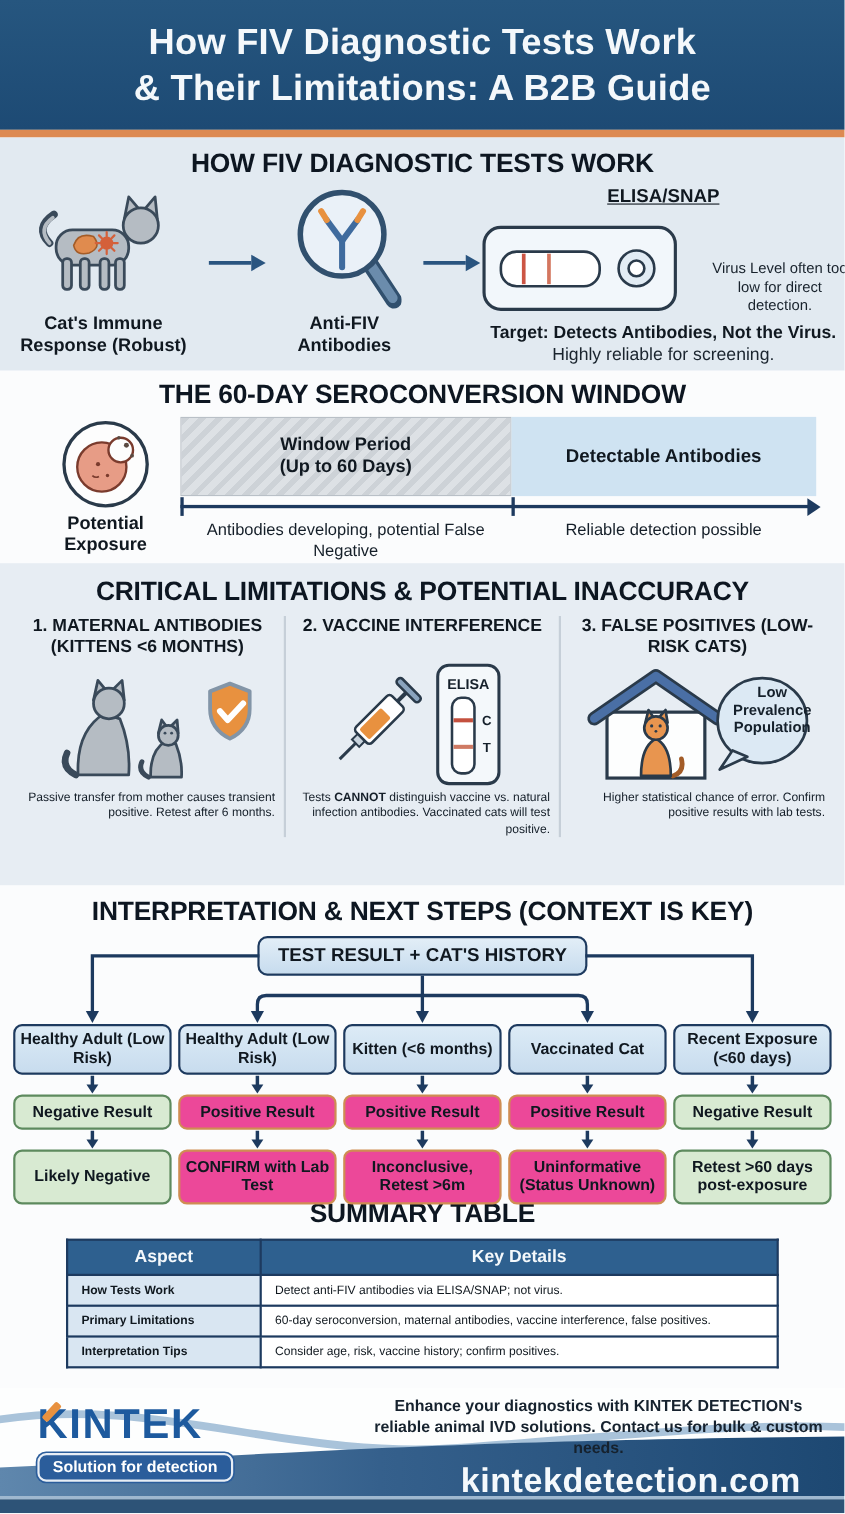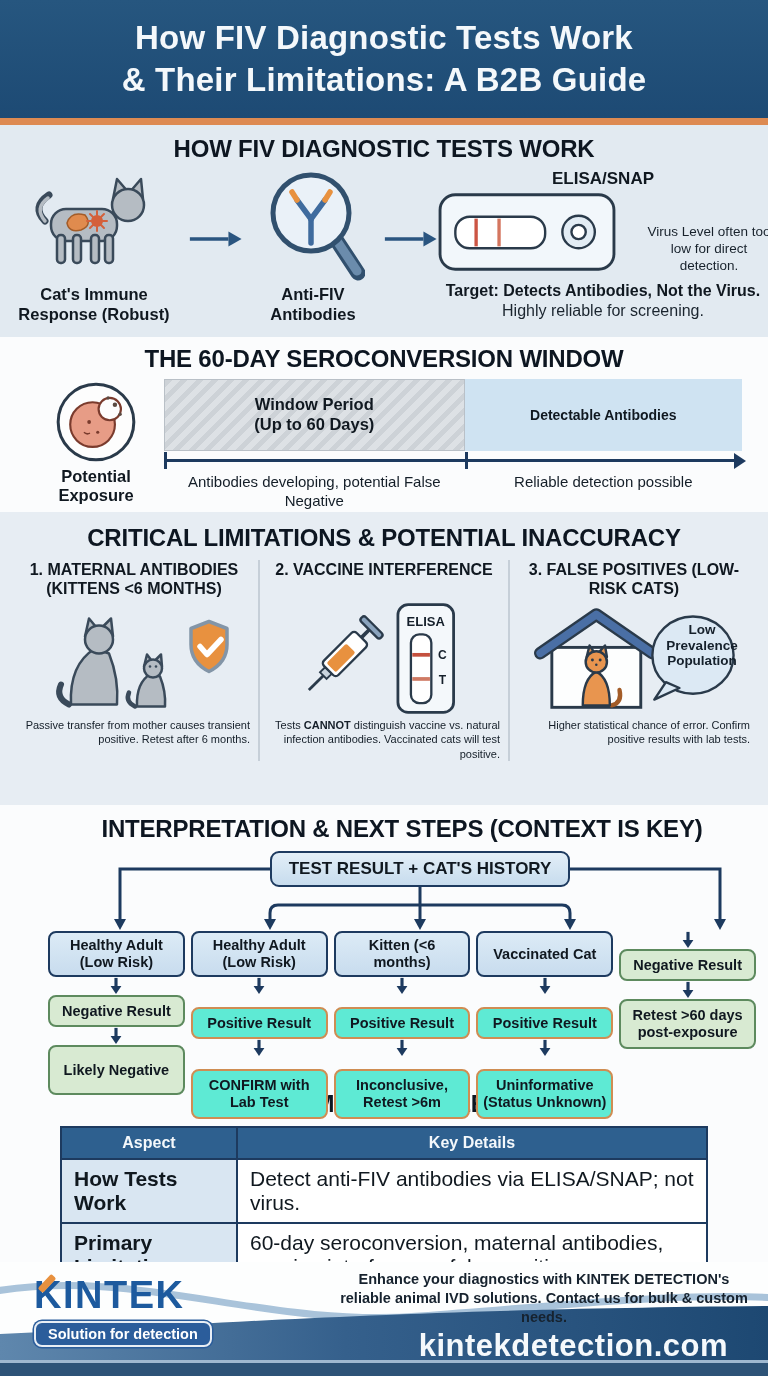--- a/index.html
+++ b/index.html
@@ -15,39 +15,39 @@
   
   .sec-title { text-align:center; font-weight:bold; color:#0d1621; font-size:24px; letter-spacing:-.2px; }
 
   
   .s1 { height:212px; background:#e2eaf1; padding-top:10px; }
   .s1-row { display:flex; justify-content:center; align-items:flex-start; margin-top:6px; }
   .stepcol { display:flex; flex-direction:column; align-items:center; }
   .stepcol .cap { font-weight:bold; font-size:16.5px; color:#101820; text-align:center; line-height:1.2; margin-top:4px; }
   .flow-arrow { margin-top:58px; }
   .device-col { display:flex; flex-direction:column; align-items:center; width:330px; }
-  .device-head { font-weight:bold; font-size:17px; color:#101820; margin-bottom:0; }
+  .device-head { font-weight:bold; font-size:17px; color:#101820; margin-bottom:12px;text-decoration:underline; }
   .device-row { display:flex; align-items:flex-end; gap:24px; }
   .side-note { width:128px; font-size:13.5px; color:#18222c; text-align:center; line-height:1.25; }
   .target-cap { text-align:center; margin-top:6px; line-height:1.25; }
   .target-cap .b { display:block; font-weight:bold; font-size:16px; color:#101820; }
   .target-cap .r { display:block; font-size:16px; color:#1a242e; }
 
   
   .s2 { height:175px; background:#fbfcfd; padding-top:8px; }
   .s2-body { display:flex; margin-top:6px; padding:0 26px 0 38px; }
   .exp-col { width:116px; display:flex; flex-direction:column; align-items:center; }
   .exp-col .cap { font-weight:bold; font-size:16.5px; text-align:center; line-height:1.15; color:#101820; margin-top:2px; }
   .tl { flex:1; margin-left:10px; }
   .tl-boxes { display:flex; height:72px;text-align:right; }
   .tl-win { flex:0 0 52%; background:repeating-linear-gradient(135deg,#cdd2d7 0 5px,#dde1e5 5px 11px);
             border:1px solid #b9c0c7; display:flex; flex-direction:column; align-items:center; justify-content:center; }
   .tl-win div { font-weight:bold; font-size:16.5px; color:#101820; line-height:1.2; }
   .tl-det { flex:1; background:#cfe3f2; display:flex; align-items:center; justify-content:center; }
-  .tl-det div { font-weight:bold; font-size:14px; color:#101820; }
+  .tl-det div { font-weight:bold; font-size:17px; color:#101820; }
   .tl-axis { position:relative; height:18px; }
   .tl-axis .line { position:absolute; left:0; right:6px; top:8px; height:3px; background:#1d3a5f; }
   .tl-axis .tick0 { position:absolute; left:0; top:1px; width:3px; height:17px; background:#1d3a5f; }
   .tl-axis .tick1 { position:absolute; left:52%; top:1px; width:3px; height:17px; background:#1d3a5f; }
   .tl-axis .head { position:absolute; right:-4px; top:1.5px; width:0; height:0;
                    border-left:12px solid #1d3a5f; border-top:8px solid transparent; border-bottom:8px solid transparent; }
   .tl-subs { display:flex; margin-top:4px; }
   .tl-subs .a { flex:0 0 52%; text-align:center; font-size:15px; color:#141e28; line-height:1.25; }
   .tl-subs .b { flex:1; text-align:center; font-size:15px; color:#141e28; }
 
@@ -56,42 +56,42 @@
   .s3-cols { display:flex; margin-top:8px; padding:0 10px; }
   .lim-col { flex:1; padding:0 8px; display:flex; flex-direction:column; align-items:center; }
   .lim-col + .lim-col { border-left:2px solid #c6cfd8; }
   .lim-h { font-weight:bold; font-size:16px; text-align:center; line-height:1.2; color:#101820; min-height:40px; }
   .lim-icon { height:118px; display:flex; align-items:center; justify-content:center; position:relative; }
   .lim-d { font-size:11px; text-align:right; line-height:1.3; color:#141e28; }
   .bubble-txt { position:absolute; right:2px; top:22px; width:92px; text-align:center;
                 font-weight:bold; font-size:13.5px; line-height:1.15; color:#15202b; }
 
   
-  .s4 { height:277px; background:#fbfcfd; padding-top:10px;padding-left:36px; }
+  .s4 { height:277px; background:#fbfcfd; padding-top:10px; }
   .fc-wrap { position:relative; padding-top:88px; }
   .fc-root { position:absolute; left:234px; top:8px; width:300px; height:36px; z-index:2;
              background:linear-gradient(180deg,#e2eef7,#c7dcee); border:2.5px solid #1d3a5f; border-radius:9px;
              display:flex; align-items:center; justify-content:center; font-weight:bold; font-size:17px; color:#101820; }
   .fc-svg { position:absolute; left:0; top:0; width:768px; height:88px; z-index:1; }
   .fc-cols { display:flex; gap:6px; padding:0 12px; }
   .fc-col { flex:1; display:flex; flex-direction:column; align-items:center; }
   .fcb { width:100%; border-radius:8px; display:flex; align-items:center; justify-content:center;
          text-align:center; font-weight:bold; font-size:14.5px; line-height:1.15; color:#101820; padding:2px 3px; }
   .fcb.top { min-height:46px; background:linear-gradient(180deg,#dcebf6,#c8dcee); border:2px solid #1d3a5f; }
   .fcb.mid { min-height:32px; }
   .fcb.bot { min-height:50px; }
   .tone-green { background:#d8ead2; border:2px solid #5d8a5e; }
-  .tone-orange { background:#5eead4; border:2px solid #cf8d53;margin-top:12px; }
+  .tone-orange { background:#ec4899; border:2px solid #cf8d53; }
   .mini-arrow { height:18px; display:flex; align-items:center; justify-content:center; }
 
   
   .s5 { height:180px; background:#fbfcfd; padding-top:8px; }
   .sum-table { width:648px; margin:8px auto 0; border-collapse:collapse; }
   .sum-table th { background:#2e608f; color:#f4f8fb; font-size:16px; font-weight:bold; padding:6px 8px; border:2px solid #1d3a5f; }
-  .sum-table td { border:2px solid #1d3a5f; font-size:21px; color:#10181f; padding:7px 12px; background:#fff; }
+  .sum-table td { border:2px solid #1d3a5f; font-size:11px; color:#10181f; padding:7px 12px; background:#fff; }
   .sum-table td.aspect { background:#d9e6f2; font-weight:bold; width:176px; text-align:left; }
   .sum-table th.aspect-h { width:176px; }
 
   
   .footer { height:114px; position:relative; background:#fdfefe; overflow:hidden; }
   .footer .promo { position:absolute; right:14px; top:8px; width:420px; text-align:center;
                    font-weight:bold; font-size:14.5px; line-height:1.3; color:#16222e; z-index:3; }
   .band-svg { position:absolute; left:0; top:0; width:768px; height:114px; z-index:1; }
   .site { position:absolute; right:40px; top:66px; z-index:3; color:#f5f9fc; font-size:31px; font-weight:bold; letter-spacing:.5px; }
   .logo-wrap { position:absolute; left:34px; top:14px; z-index:3; }
@@ -394,20 +394,21 @@
           <div class="fcb mid tone-orange">Positive Result</div>
           <div class="mini-arrow">
               <svg width="16" height="18" viewBox="0 0 16 20">
                 <line x1="8" y1="1" x2="8" y2="11" stroke="#1d3a5f" stroke-width="3.5"></line>
                 <polygon points="2,10 14,10 8,19" fill="#1d3a5f"></polygon>
               </svg>
             </div>
           <div class="fcb bot tone-orange">Uninformative (Status Unknown)</div>
         </div>
         <div class="fc-col">
+          <div class="fcb top">Recent Exposure (&lt;60 days)</div>
           <div class="mini-arrow">
               <svg width="16" height="18" viewBox="0 0 16 20">
                 <line x1="8" y1="1" x2="8" y2="11" stroke="#1d3a5f" stroke-width="3.5"></line>
                 <polygon points="2,10 14,10 8,19" fill="#1d3a5f"></polygon>
               </svg>
             </div>
           <div class="fcb mid tone-green">Negative Result</div>
           <div class="mini-arrow">
               <svg width="16" height="18" viewBox="0 0 16 20">
                 <line x1="8" y1="1" x2="8" y2="11" stroke="#1d3a5f" stroke-width="3.5"></line>

